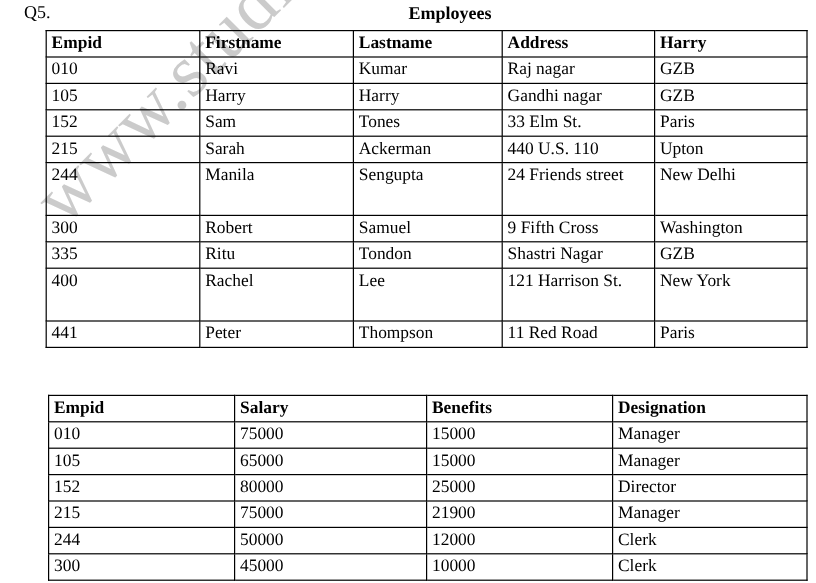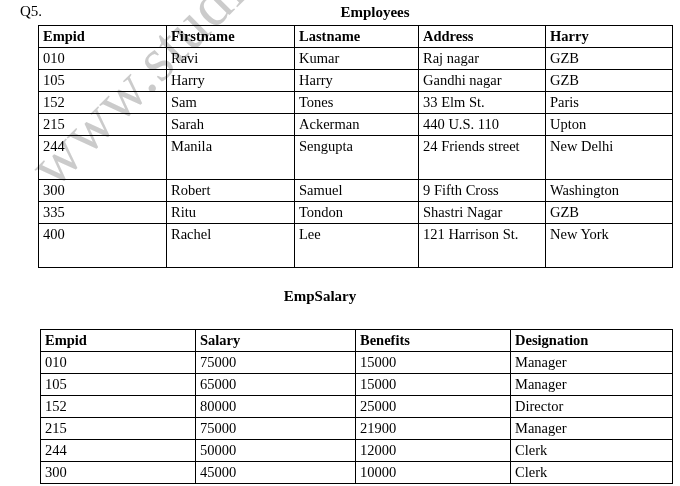--- a/index.html
+++ b/index.html
@@ -204,24 +204,30 @@
           <td>Shastri Nagar</td>
           <td>GZB</td>
         </tr>
         <tr class="tall">
           <td>400</td>
           <td>Rachel</td>
           <td>Lee</td>
           <td>121 Harrison St.</td>
           <td>New York</td>
         </tr>
+        <tr>
+          <td>441</td>
+          <td>Peter</td>
+          <td>Thompson</td>
+          <td>11 Red Road</td>
+          <td>Paris</td>
+        </tr>
       </tbody>
   </table>
 
-  <div class="tbl-title" id="title-empsalary">EmpSalary</div>
 
   <table class="data" id="tbl-empsalary">
     <colgroup>
       <col class="c0">
         <col class="c1">
         <col class="c2">
         <col class="c3">
     </colgroup>
     <thead>
       <tr>

